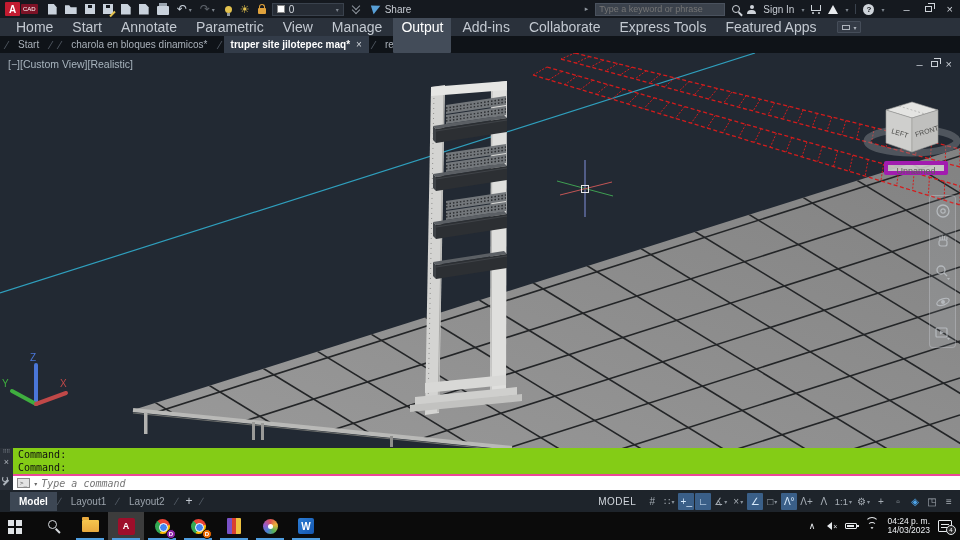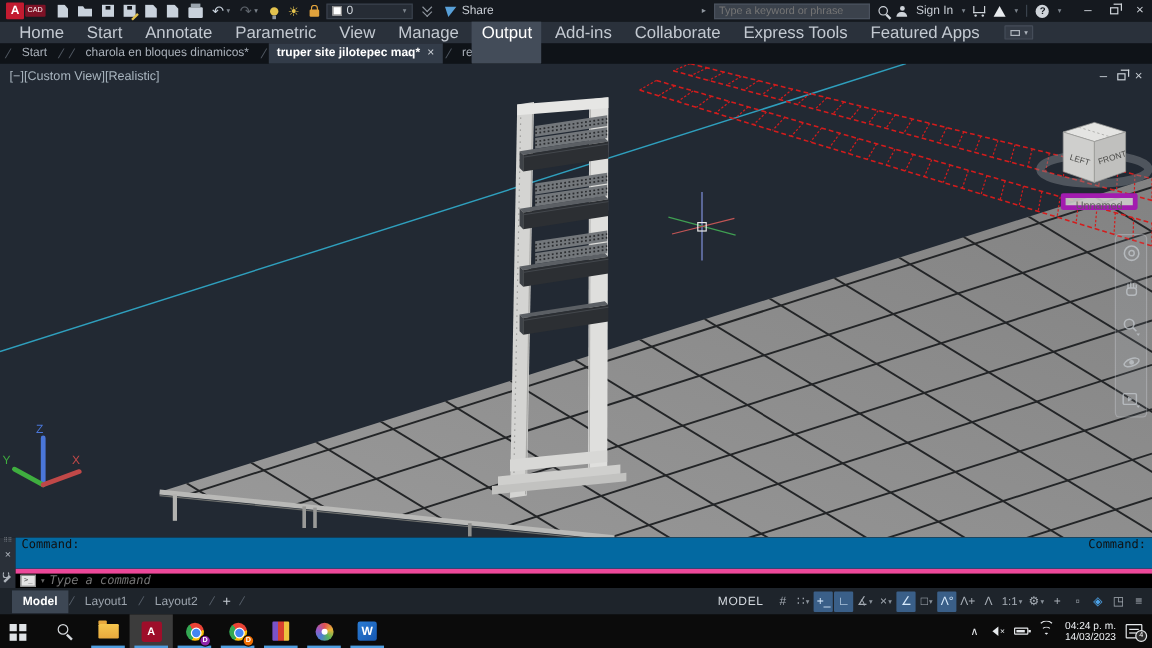--- a/index.html
+++ b/index.html
@@ -103,24 +103,24 @@
 
   
   .cmd{position:absolute;top:448px;height:42px;left:0;right:0;display:flex;z-index:20}
   .cmd-strip{width:13px;background:#2a3039;display:flex;flex-direction:column;align-items:center;gap:4px;padding-top:1px}
   .grip{font-size:5px;color:#8a919a;letter-spacing:0;line-height:5px}
   .cmd-x{color:#aeb4bc;font-size:9px;line-height:9px}
   .wrench{position:relative;width:9px;height:9px;margin-top:6px}
   .wrench::before{content:"";position:absolute;left:3px;top:2px;width:2px;height:7px;background:#aeb4bc;transform:rotate(45deg)}
   .wrench::after{content:"";position:absolute;left:0;top:-1px;width:4px;height:4px;border:1.5px solid #aeb4bc;border-radius:50%;border-top-color:transparent}
   .cmd-main{flex:1;display:flex;flex-direction:column}
-  .cmd-hist{height:26px;background:#0369a1;padding:0 5px;font-family:"DejaVu Sans Mono",monospace;
-    font-size:10px;color:#111;display:flex;justify-content:space-between}
+  .cmd-hist{height:26px;background:#84cc16;padding:0 5px;font-family:"DejaVu Sans Mono",monospace;
+    font-size:10px;color:#111;display:flex;flex-direction:column;justify-content:flex-start}
   .cmd-line{height:13px;line-height:13px}
-  .cmd-input{height:16px;background:#000000;display:flex;align-items:center;gap:4px;padding:0 4px;border-top:4px solid #ec4899}
+  .cmd-input{height:16px;background:#ffffff;display:flex;align-items:center;gap:4px;padding:0 4px;border-top:2px solid #ec4899}
   .prompt-icon{font-family:"DejaVu Sans Mono",monospace;font-size:6px;border:1px solid #8a8a8a;
     background:#e4e4e4;color:#555;padding:0 2px;line-height:8px}
   .prompt-dd{font-size:6px;color:#666}
   .cmd-input input{flex:1;border:none;outline:none;background:transparent;font-style:italic;
     font-family:"DejaVu Sans Mono",monospace;font-size:10px;color:#8a8a8a}
 
   
   .statusbar{position:absolute;top:490px;height:22px;left:0;right:0;background:#1e242b;
     display:flex;align-items:center;color:#b9c0c8;z-index:20}
   .lt{display:flex;align-items:center;font-size:10px;margin-left:10px}

